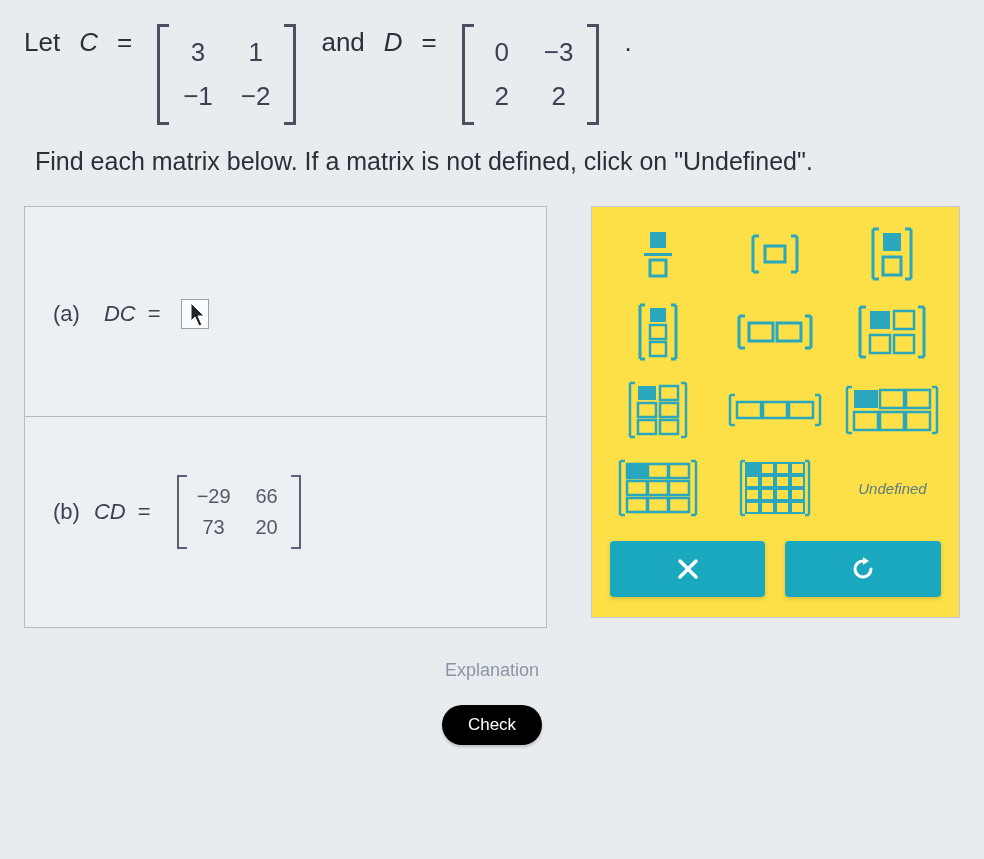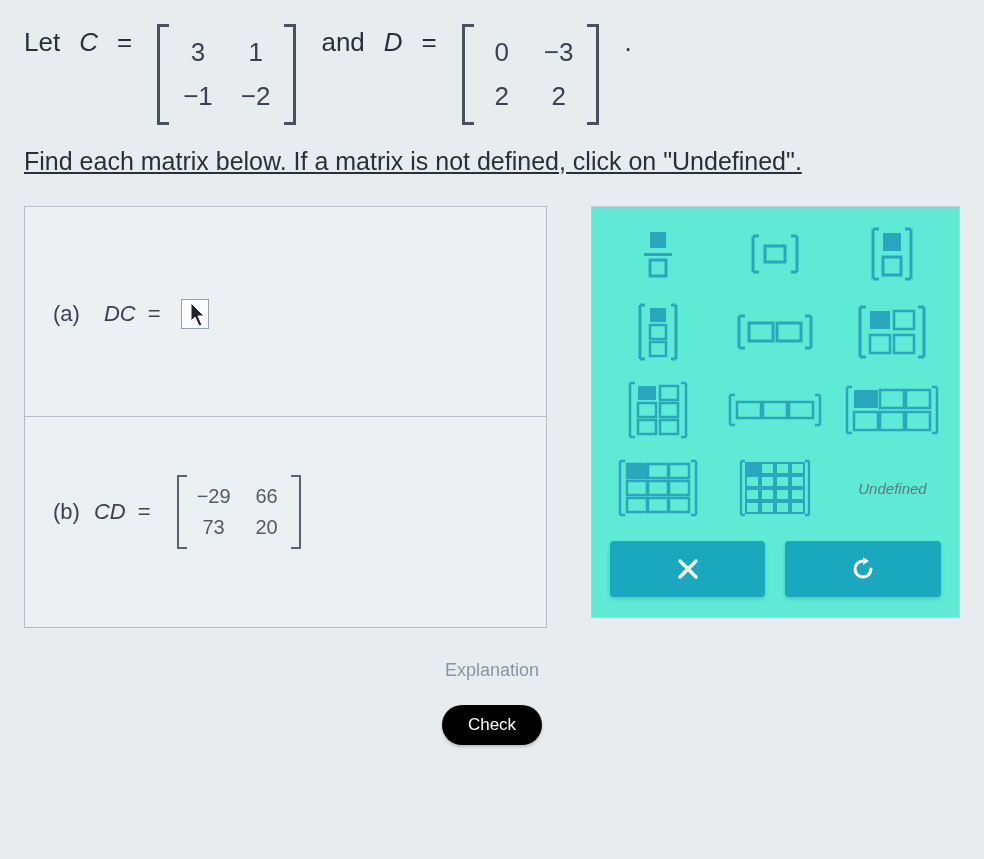--- a/index.html
+++ b/index.html
@@ -26,40 +26,40 @@
     border-bottom: 3px solid #4a5060;
   }
   .bracket.left { border-left: 3px solid #4a5060; }
   .bracket.right { border-right: 3px solid #4a5060; }
   .matrix-body {
     display: grid;
     gap: 8px 28px;
     padding: 10px 14px;
   }
   .mcell { min-width: 28px; text-align: center; font-size: 26px; color:#3a4152; }
-  .instr { font-size: 25px; line-height:1.5; margin: 18px 0 26px 0; text-decoration: underline; }
+  .instr { font-size: 25px; line-height:1.5; margin: 18px 0 26px 11px; }
   .work-area { display:flex; gap: 44px; align-items:flex-start; }
   .answer-table { border:1px solid #b7bcc4; background:#edf0f3; width:540px; }
   .answer-cell { border-bottom:1px solid #b7bcc4; padding: 50px 24px 46px 28px; display:flex; align-items:center; gap:14px; min-height:210px; font-size:22px; color:#3a4152;}
   .answer-cell:last-child { border-bottom:none; padding-top:40px; padding-bottom:60px; min-height:210px;}
   .part-label { font-weight:normal; }
   .input-slot {
     display:inline-flex; align-items:center; justify-content:flex-start;
     width:28px; height:30px; border:1px solid #97a0af; background:#fbfcfe;
     position:relative;
   }
   .cursor-ptr {
     position:absolute; left:8px; top:2px;
   }
   .small-matrix .mcell { font-size:20px; color:#525a68; }
   .small-matrix .bracket { border-color:#5a6172; border-width:2px; width:10px;}
   .small-matrix .matrix-body { gap:8px 22px; padding:10px 10px; }
 
   
-  .tools { width: 380px; background:#5eead4; border:1px solid #c4c9d0; padding:18px 18px 20px 18px; }
+  .tools { width: 380px; background:#fde047; border:1px solid #c4c9d0; padding:18px 18px 20px 18px; }
   .tool-grid { display:grid; grid-template-columns: repeat(3, 1fr); gap:20px; justify-items:center; align-items:center; margin-bottom:24px;}
   .tool { width:96px; height:58px; display:flex; align-items:center; justify-content:center; cursor:pointer; }
   .tool svg { display:block; }
   .undef-text { font-size:15px; color:#5a7a85; font-style:italic; text-align:center; }
   .action-row { display:flex; gap:20px; margin-top:10px; }
   .action-btn {
     flex:1; height:56px; background:#1aa8bf; border:none; border-radius:4px;
     display:flex; align-items:center; justify-content:center; cursor:pointer;
     box-shadow: 0 2px 4px rgba(0,0,0,0.15);
   }

